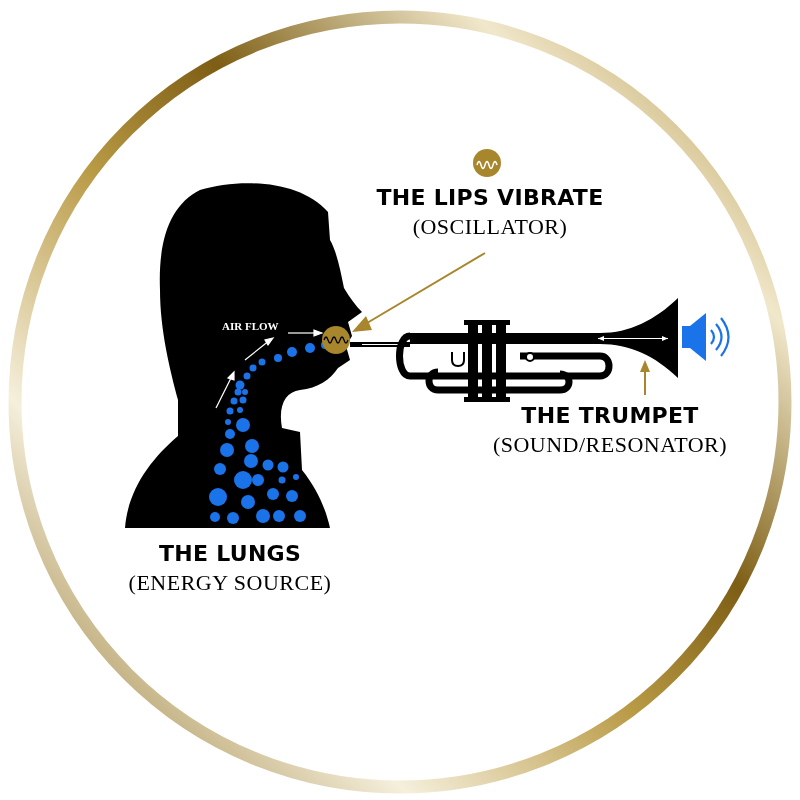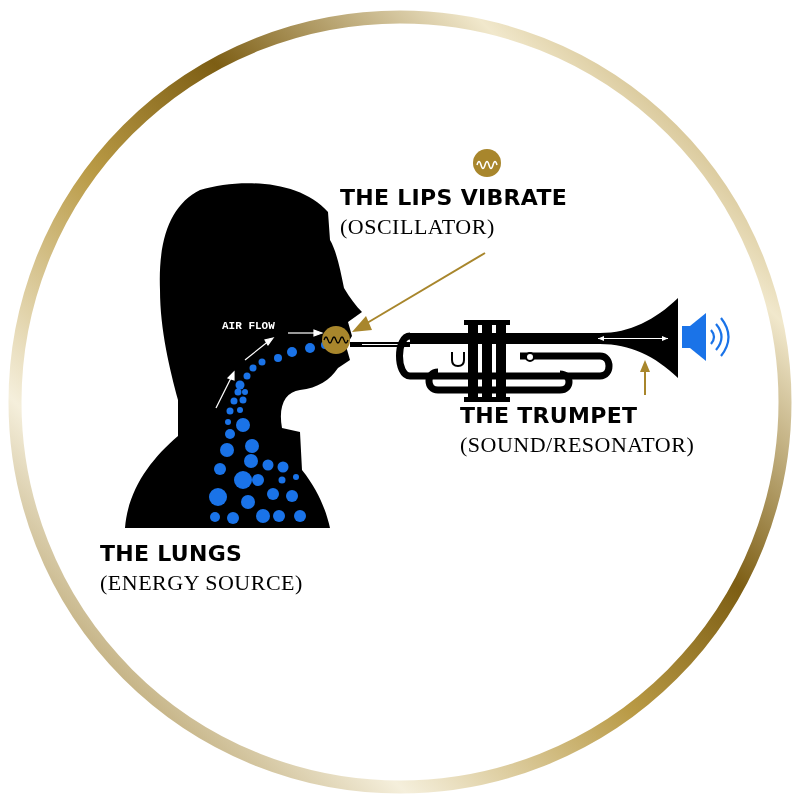--- a/index.html
+++ b/index.html
@@ -1,24 +1,24 @@
 <!DOCTYPE html>
 <html><head>
   <meta charset="utf-8">
   <style>
     html, body { margin: 0; padding: 0; background: #ffffff; }
     body { width: 800px; height: 800px; position: relative; overflow: hidden; font-family: "DejaVu Sans", sans-serif; }
     #stage { position: absolute; left: 0; top: 0; width: 800px; height: 800px; }
-    .label { position: absolute; text-align: left; color: #000; white-space: nowrap; }
+    .label { position: absolute; text-align: center; color: #000; white-space: nowrap; }
     .label .title { font-family: "DejaVu Sans", sans-serif; font-weight: bold; font-size: 22px; letter-spacing: 0.3px; line-height: 28px; }
     .label .sub { font-family: Liberation Serif, serif; font-weight: normal; font-size: 22px; line-height: 30px; letter-spacing: 0.5px; }
     #lips-label { left: 340px; top: 184px; width: 300px; }
     #trumpet-label { left: 460px; top: 402px; width: 300px; }
     #lungs-label { left: 100px; top: 540px; width: 260px; }
-    #airflow-label { position: absolute; left: 222px; top: 320px; color: #fff; font-weight: bold; font-size: 11px; font-family: Liberation Mono, monospace; letter-spacing: 0; }
+    #airflow-label { position: absolute; left: 222px; top: 320px; color: #fff; font-weight: bold; font-size: 11px; font-family: Liberation Serif, serif; letter-spacing: 0; }
   </style>
 </head>
 <body>
 
 <div id="stage">
   <svg width="800" height="800" viewBox="0 0 800 800">
     <defs>
       <linearGradient id="ringGrad" x1="0" y1="1" x2="1" y2="0">
         <stop offset="0" stop-color="#8a6a1c"></stop>
         <stop offset="0.25" stop-color="#f5efdc"></stop>

